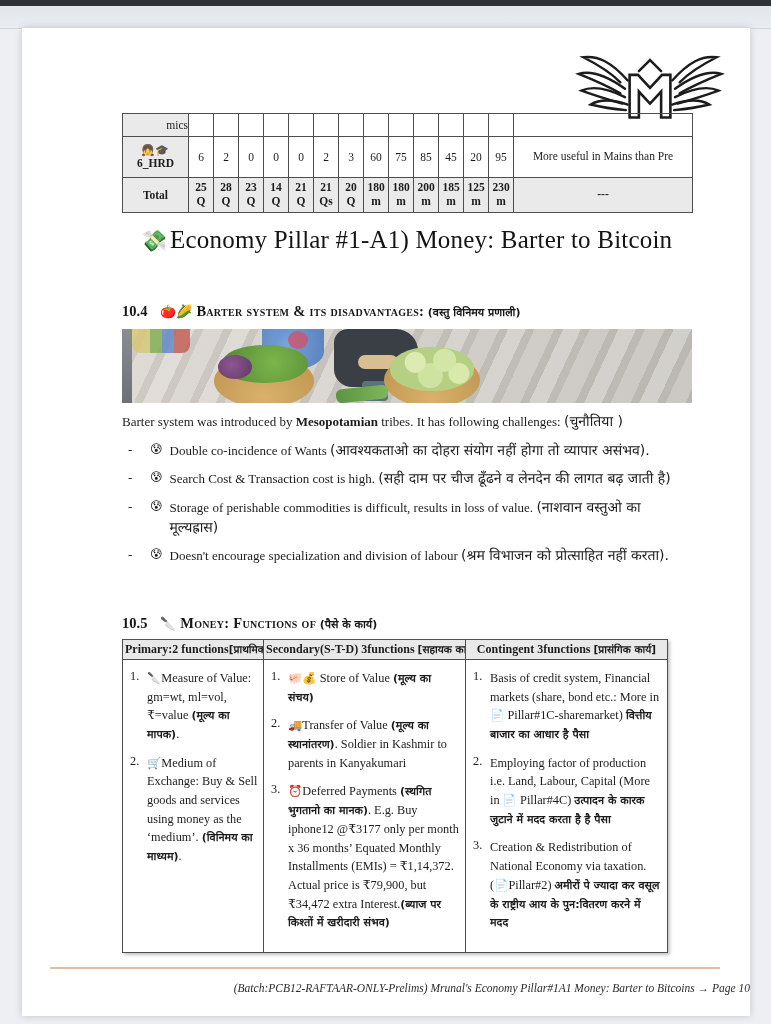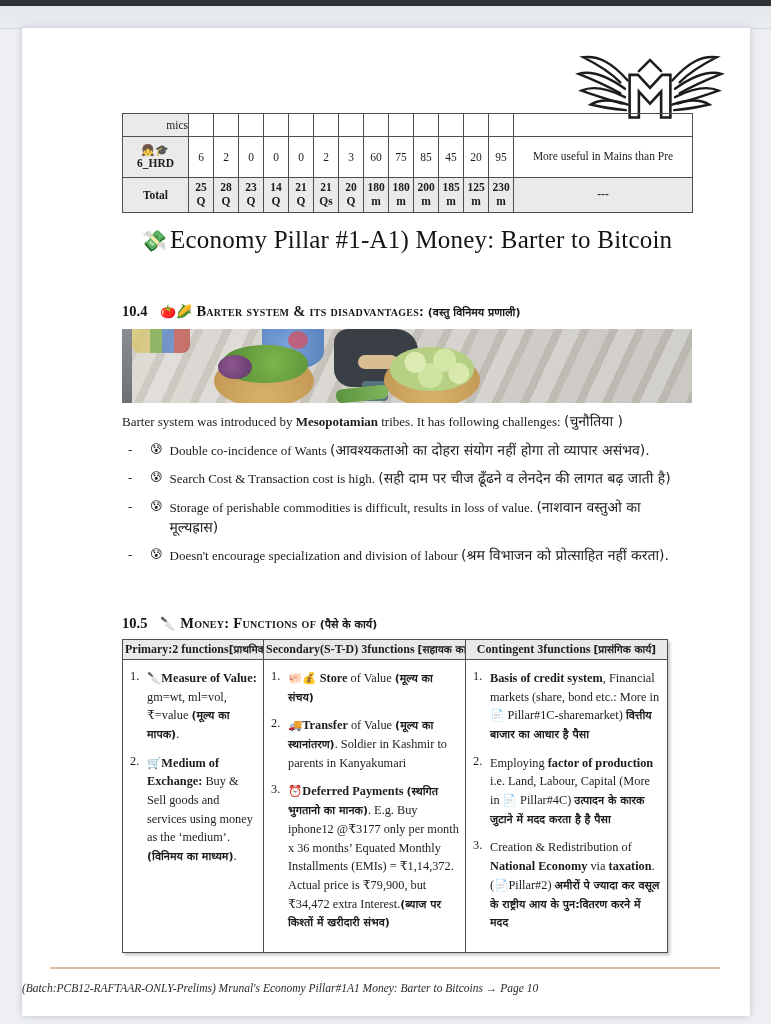--- a/index.html
+++ b/index.html
@@ -73,27 +73,27 @@
   .func-table th,.func-table td{border:1px solid #4e4e4e;vertical-align:top;}
   .func-table th{background:#e9e9e9;font-size:12px;padding:2px 2px;text-align:center;white-space:nowrap;overflow:hidden;}
   .func-table th .hn{font-family:"DejaVu Sans","Liberation Sans",sans-serif;font-size:10.5px;}
   .func-table .c1{width:136px;}
   .func-table .c2{width:197px;}
   .func-table .c3{width:197px;}
   .func-table td{padding:4px 2px 10px 2px;}
   .li{display:flex;margin:5px 3px 10px 3px;}
   .li .num{width:17px;flex:none;padding-left:2px;}
   .lit{flex:1;line-height:1.52;}
-  .lit .b{font-weight:bold;}
+  .lit .b{font-weight:normal;}
   .lit .h{font-family:"DejaVu Sans","Liberation Sans",sans-serif;font-size:11px;font-weight:bold;}
   .lit .e{font-style:normal;font-family:"DejaVu Sans",sans-serif;font-size:11.5px;}
 
   
   .footer-rule{position:absolute;left:28px;right:30px;bottom:47px;height:2px;background:#dcbfa2;}
-  .footer{position:absolute;left:0;right:0;bottom:22px;text-align:left;font-style:italic;font-size:11.5px;color:#2a2a2a;}
+  .footer{position:absolute;left:0;right:0;bottom:22px;text-align:right;font-style:italic;font-size:11.5px;color:#2a2a2a;}
 </style>
 </head>
 <body>
 
 <div class="viewport">
   <div class="top-strip"></div>
   <div class="top-band"></div>
 
   <div class="page">
 

